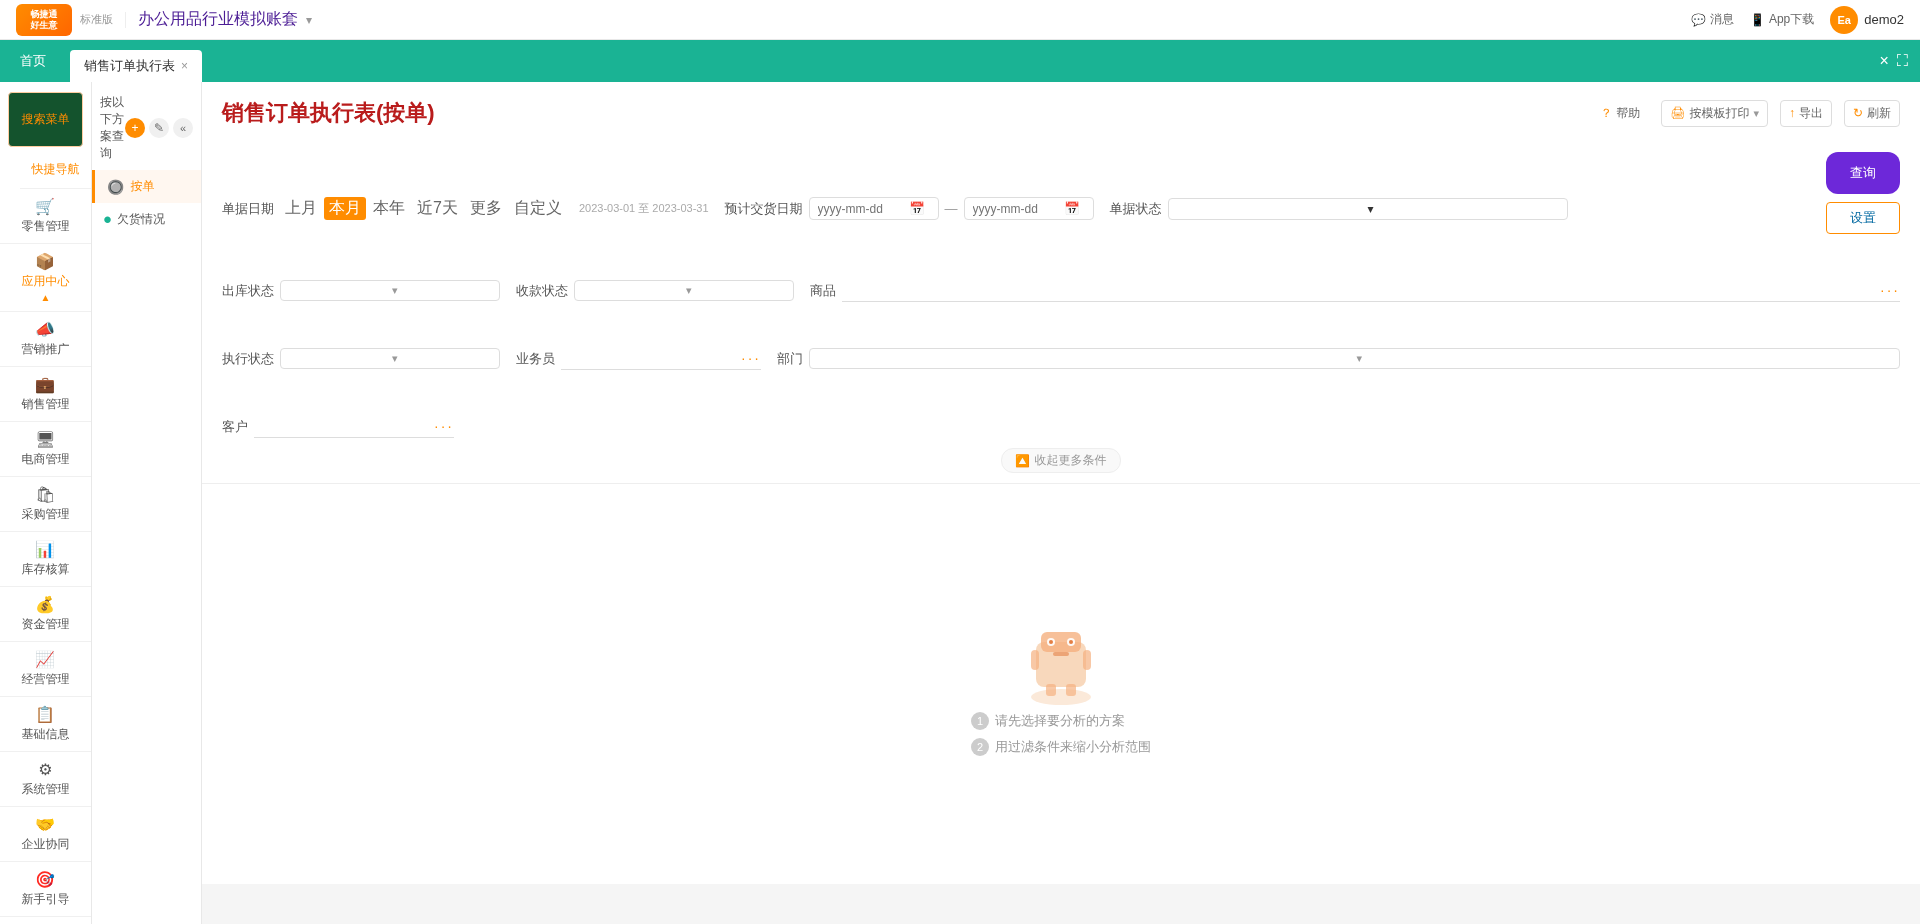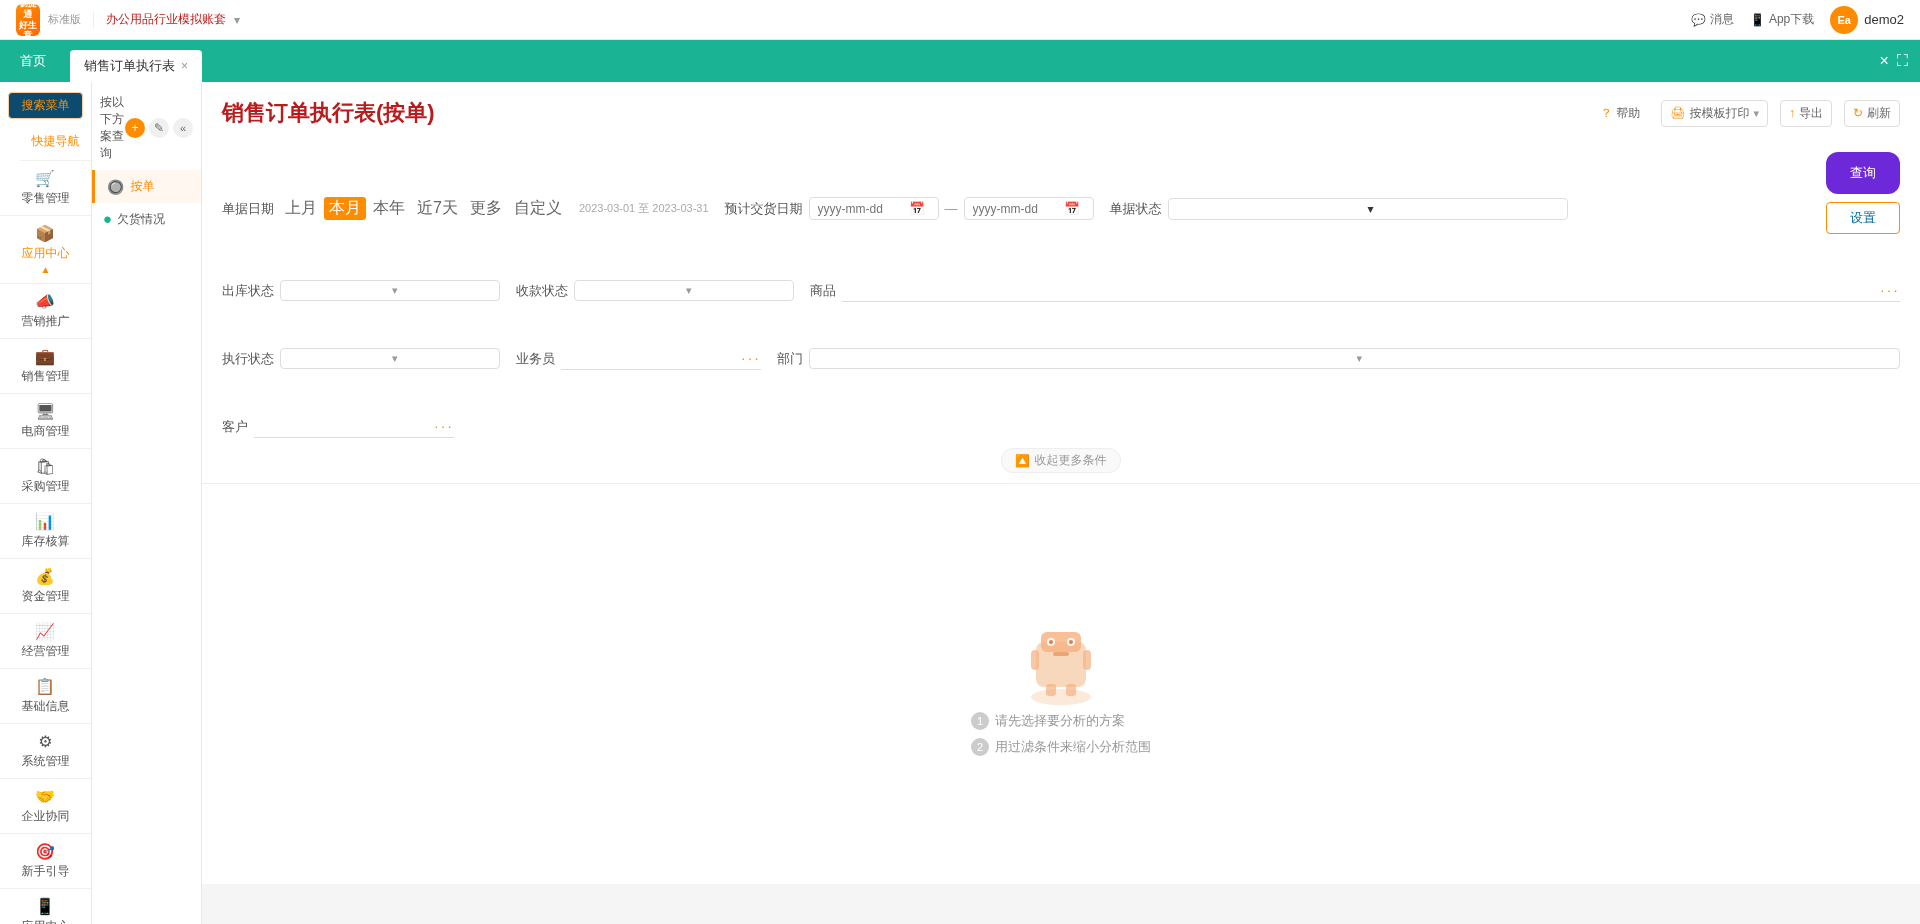--- a/index.html
+++ b/index.html
@@ -1,42 +1,42 @@
 <!DOCTYPE html>
 <html><head>
   <meta charset="utf-8">
   <style>
     * { box-sizing: border-box; margin: 0; padding: 0; }
     body { font-family: 'Microsoft YaHei', Arial, sans-serif; font-size: 13px; background: #f5f5f5; color: #333; display: flex; flex-direction: column; height: 924px; overflow: hidden; }
 
     
     .topbar { background: #fff; height: 40px; display: flex; align-items: center; justify-content: space-between; padding: 0 16px; border-bottom: 1px solid #e8e8e8; flex-shrink: 0; }
     .topbar-left { display: flex; align-items: center; gap: 8px; }
-    .logo-icon { width: 24px; height: 32px; background: linear-gradient(135deg, #ff8c00, #ff6600); border-radius: 6px; display: flex; align-items: center; justify-content: center; color: #fff; font-size: 10px; font-weight: bold; }
-    .topbar-title { font-size: 12px; color: #b91c1c; }
+    .logo-icon { width: 56px; height: 32px; background: linear-gradient(135deg, #ff8c00, #ff6600); border-radius: 6px; display: flex; align-items: center; justify-content: center; color: #fff; font-size: 10px; font-weight: bold; }
+    .topbar-title { font-size: 16px; color: #4c1d95; }
     .topbar-right { display: flex; align-items: center; gap: 16px; }
     .topbar-btn { display: flex; align-items: center; gap: 4px; color: #666; font-size: 12px; cursor: pointer; }
     .user-avatar { width: 28px; height: 28px; background: #ff8c00; border-radius: 50%; display: flex; align-items: center; justify-content: center; color: #fff; font-size: 11px; overflow: hidden; }
     .user-name { font-size: 13px; color: #333; }
 
     
     .tabbar { background: #1ab394; height: 42px; display: flex; align-items: center; padding: 0 0 0 0; flex-shrink: 0; }
     .tab-home { padding: 0 20px; height: 42px; display: flex; align-items: center; color: #fff; font-size: 13px; cursor: pointer; }
     .tab-active { background: #fff; color: #333; height: 32px; margin: 0 4px; border-radius: 4px 4px 0 0; padding: 0 14px; display: flex; align-items: center; gap: 6px; font-size: 13px; cursor: pointer; margin-top: 10px; }
     .tab-close { color: #999; font-size: 12px; cursor: pointer; }
     .tabbar-right { margin-left: auto; display: flex; align-items: center; gap: 8px; padding-right: 12px; }
     .tabbar-icon-btn { color: #fff; cursor: pointer; font-size: 16px; }
 
     
     .main-layout { display: flex; flex: 1; overflow: hidden; }
 
     
     .sidebar { width: 92px; background: #fff; border-right: 1px solid #e8e8e8; display: flex; flex-direction: column; overflow-y: auto; flex-shrink: 0; }
     .sidebar-search { padding: 10px 8px 6px; }
-    .sidebar-search-btn { width: 100%; background: #0c4a6e; border: 1px solid #ffcca0; border-radius: 4px; padding: 4px 0; text-align: center; color: #ff8c00; font-size: 12px; cursor: pointer; }
+    .sidebar-search-btn { width: 100%; background: #14532d; border: 1px solid #ffcca0; border-radius: 4px; padding: 18px 0; text-align: center; color: #ff8c00; font-size: 12px; cursor: pointer; }
     .sidebar-nav { padding: 4px 0 6px; border-bottom: 1px solid #f0f0f0; margin-left: 20px; }
     .sidebar-nav-label { text-align: center; font-size: 12px; color: #ff8c00; padding: 4px 0; cursor: pointer; }
     .sidebar-item { padding: 8px 4px; text-align: center; font-size: 12px; color: #555; cursor: pointer; display: flex; flex-direction: column; align-items: center; gap: 2px; }
     .sidebar-item .item-icon { font-size: 16px; }
     .sidebar-section { border-bottom: 1px solid #f0f0f0; }
 
     
     .content { flex: 1; overflow: hidden; display: flex; flex-direction: column; }
 
     

